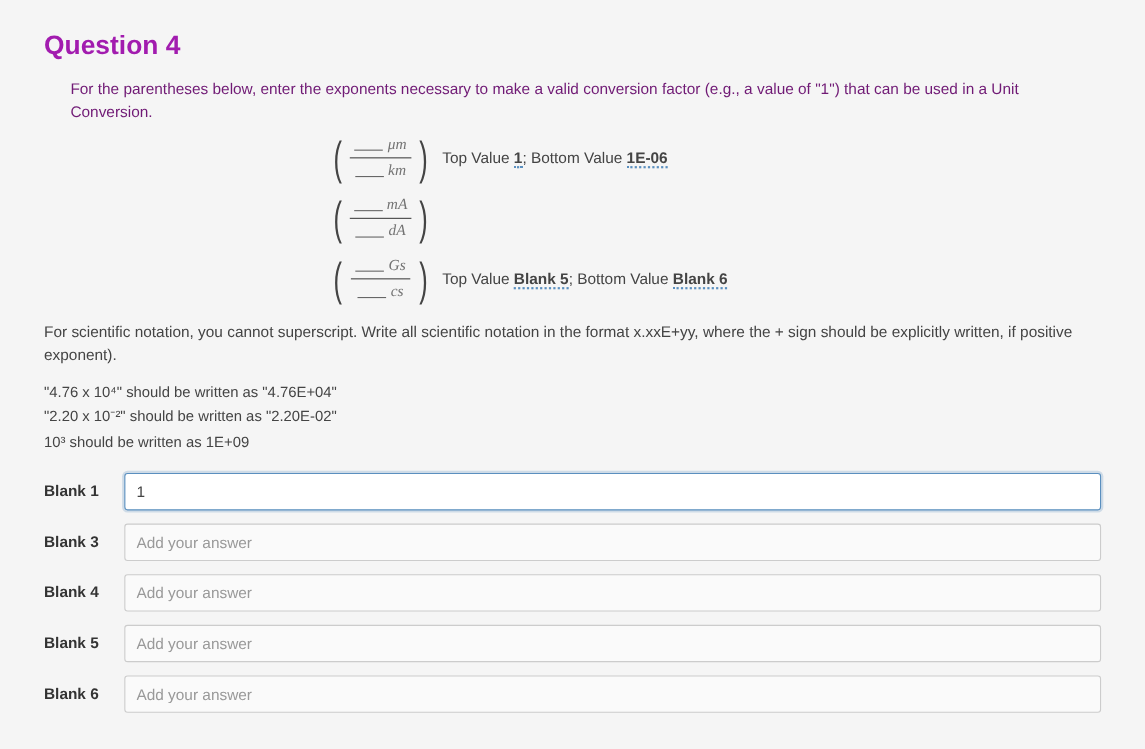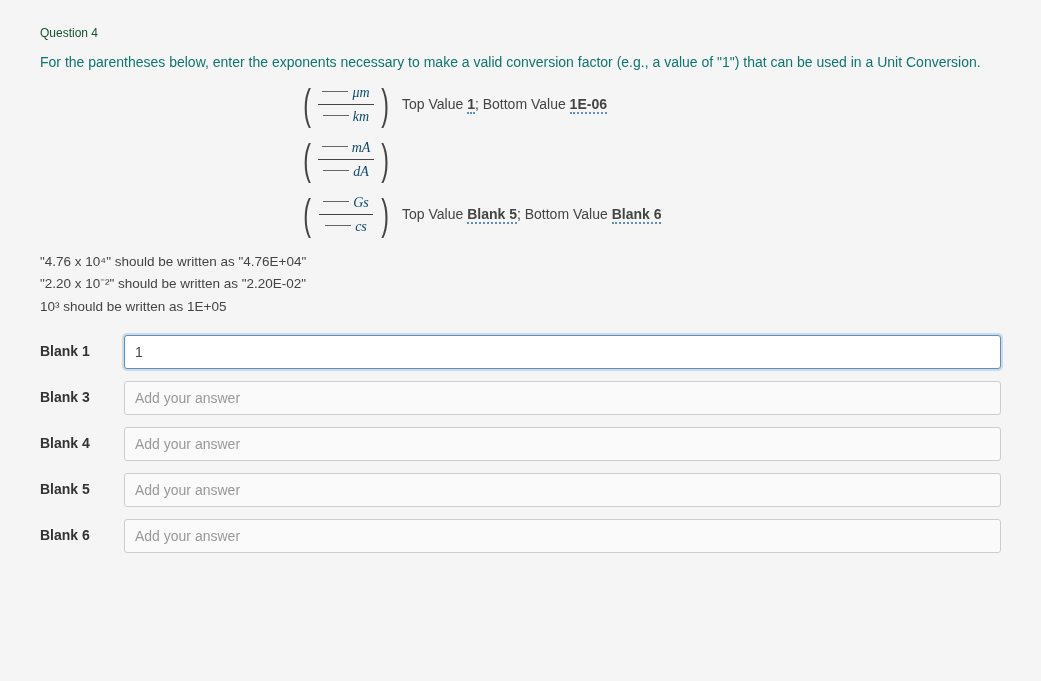--- a/index.html
+++ b/index.html
@@ -5,29 +5,30 @@
   * { box-sizing: border-box; margin: 0; padding: 0; }
   body {
     font-family: Arial, Helvetica, sans-serif;
     background: #f5f5f5;
     color: #3a3a3a;
     padding: 24px 40px;
     font-size: 14px;
     line-height: 1.5;
   }
   .question-title {
-    font-size: 12px;
-    font-weight: 400;
+    font-size: 24px;
+    font-weight: 700;
     margin-bottom: 10px;
-    color: #14532d;
+    color: #a21caf;
   }
   .intro {
     font-size: 14px;
-    color: #0f766e;
+    color: #701a75;
     margin-bottom: 8px;
+    margin-left: 24px;
   }
   .fractions-block {
     margin: 6px 0 14px 0;
   }
   .frac-row {
     display: flex;
     align-items: center;
     justify-content: flex-start;
     margin: 8px 0;
     padding-left: 260px;
@@ -42,26 +43,26 @@
   }
   .frac {
     display: inline-flex;
     flex-direction: column;
     align-items: center;
     margin: 0 2px;
     min-width: 60px;
   }
   .frac .num, .frac .den {
     display: flex;
-    align-items: flex-start;
+    align-items: center;
     gap: 4px;
     font-style: italic;
     font-family: "Times New Roman", serif;
     font-size: 14px;
-    color: #0c4a6e;
+    color: #737373;
     padding: 1px 4px;
   }
   .frac .num { border-bottom: 1px solid #444; }
   .blank-line {
     display: inline-block;
     border-bottom: 1px solid #666;
     width: 26px;
     height: 10px;
   }
   .frac-label {
@@ -92,21 +93,21 @@
   .examples div { margin-bottom: 2px; }
   .blanks {
     margin-top: 18px;
   }
   .blank-row {
     display: flex;
     align-items: center;
     margin-bottom: 12px;
   }
   .blank-label {
-    width: 84px;
+    width: 73px;
     font-weight: 700;
     font-size: 14px;
     color: #333;
     flex-shrink: 0;
   }
   .blank-input {
     flex: 1;
     height: 34px;
     padding: 6px 10px;
     font-size: 14px;
@@ -179,26 +180,27 @@
     </span>
     <span class="paren">)</span>
     <span class="frac-label">
       <span>Top Value </span><span class="underline-link">Blank 5</span><span>; Bottom Value </span><span class="underline-link">Blank 6</span>
     </span>
   </div>
 
 </div>
 
 <div class="instructions">
+  <p>For scientific notation, you cannot superscript. Write all scientific notation in the format x.xxE+yy, where the + sign should be explicitly written, if positive exponent).</p>
 </div>
 
 <div class="examples">
   <div>"4.76 x 10⁴" should be written as "4.76E+04"</div>
   <div>"2.20 x 10⁻²" should be written as "2.20E-02"</div>
-  <div>10³ should be written as 1E+05</div>
+  <div>10³ should be written as 1E+09</div>
 </div>
 
 <div class="blanks">
 
   <div class="blank-row">
     <div class="blank-label">Blank 1</div>
     <input type="text" class="blank-input focused" value="1" placeholder="Add your answer" style="">
   </div>
 
 

